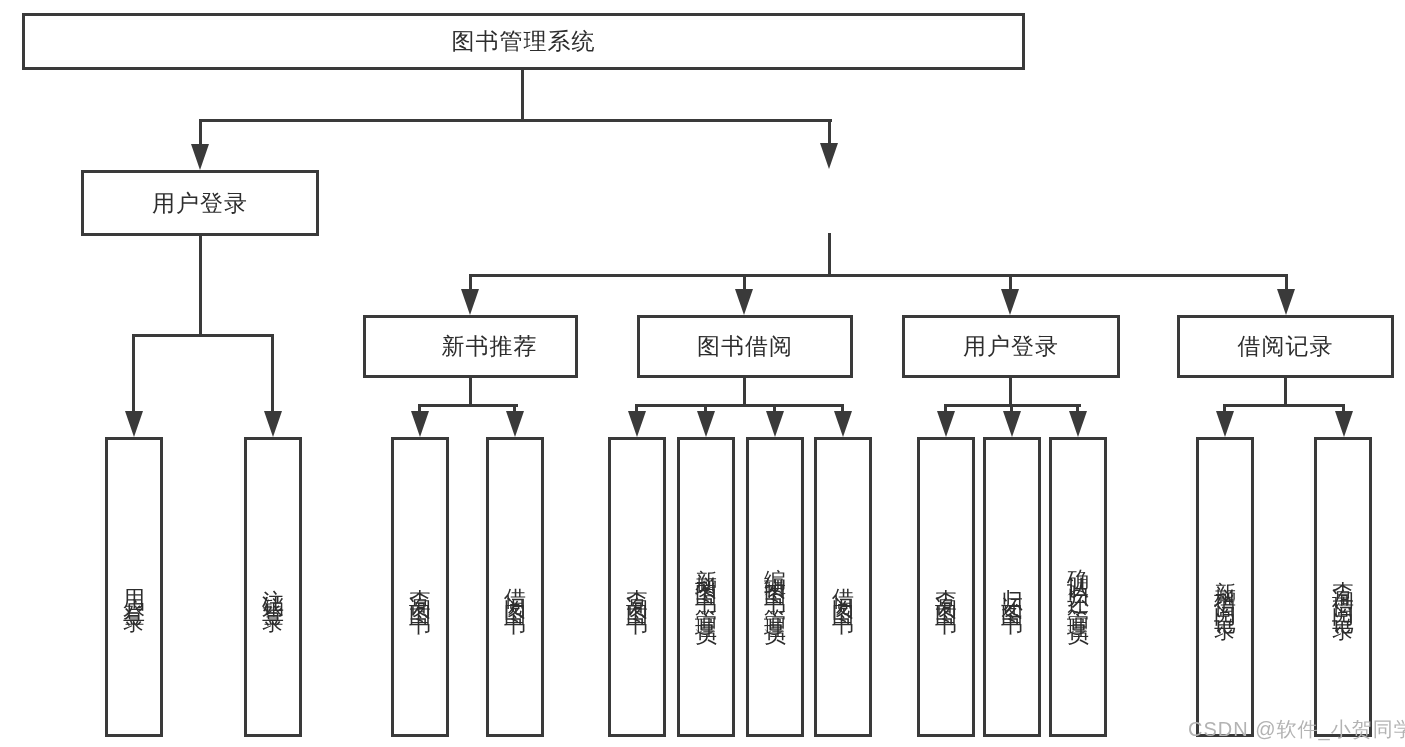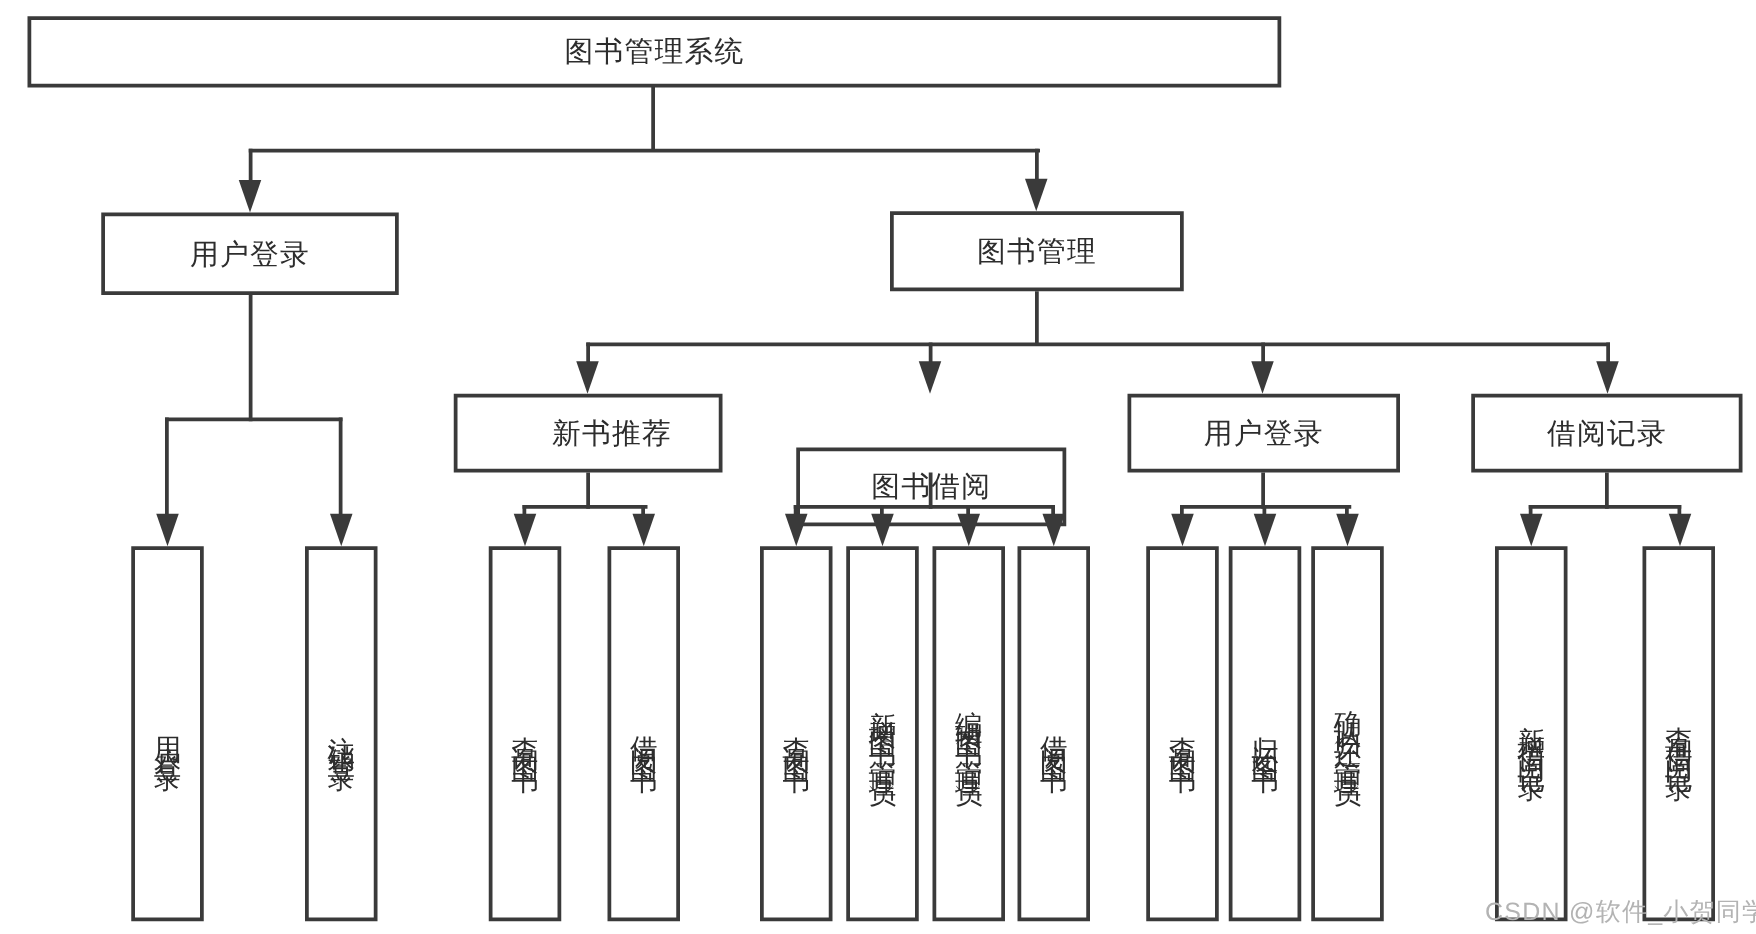--- a/index.html
+++ b/index.html
@@ -56,24 +56,23 @@
   }
 </style>
 </head>
 <body>
 
 <div id="stage">
 
   <div class="box" style="left:22px;top:13px;width:1003px;height:57px;">图书管理系统</div>
 
   <div class="box" style="left:81px;top:170px;width:238px;height:66px;">用户登录</div>
-  <div class="box" style="left:712px;top:169px;width:235px;height:64px;">图书管理</div>
 
   <div class="box" style="left:363px;top:315px;width:215px;height:63px;padding-left:38px;">新书推荐</div>
-  <div class="box" style="left:637px;top:315px;width:216px;height:63px;margin-top:43px;">图书借阅</div>
+  <div class="box" style="left:637px;top:315px;width:216px;height:63px;">图书借阅</div>
   <div class="box" style="left:902px;top:315px;width:218px;height:63px;">用户登录</div>
   <div class="box" style="left:1177px;top:315px;width:217px;height:63px;">借阅记录</div>
 
   <div class="box leaf" style="left:105px;top:437px;width:58px;height:300px;">用户登录</div>
   <div class="box leaf" style="left:244px;top:437px;width:58px;height:300px;">注销登录</div>
 
   <div class="box leaf" style="left:391px;top:437px;width:58px;height:300px;">查询图书</div>
   <div class="box leaf" style="left:486px;top:437px;width:58px;height:300px;">借阅图书</div>
 
   <div class="box leaf" style="left:608px;top:437px;width:58px;height:300px;">查询图书</div>

